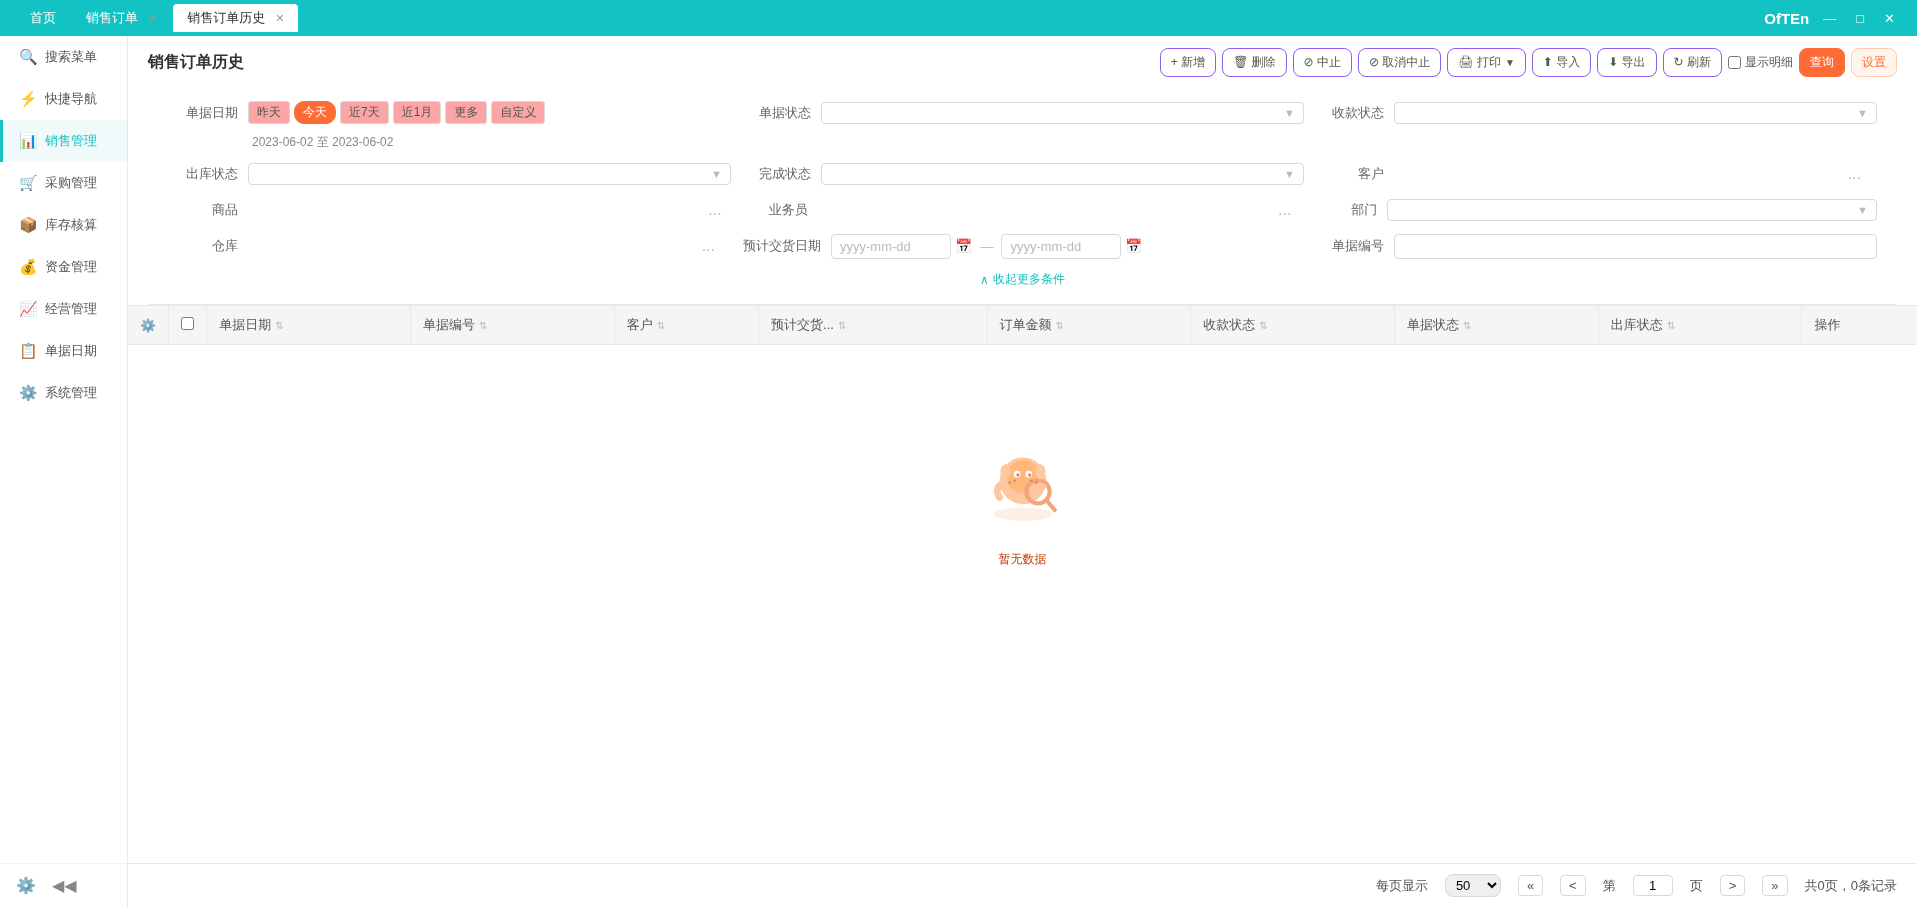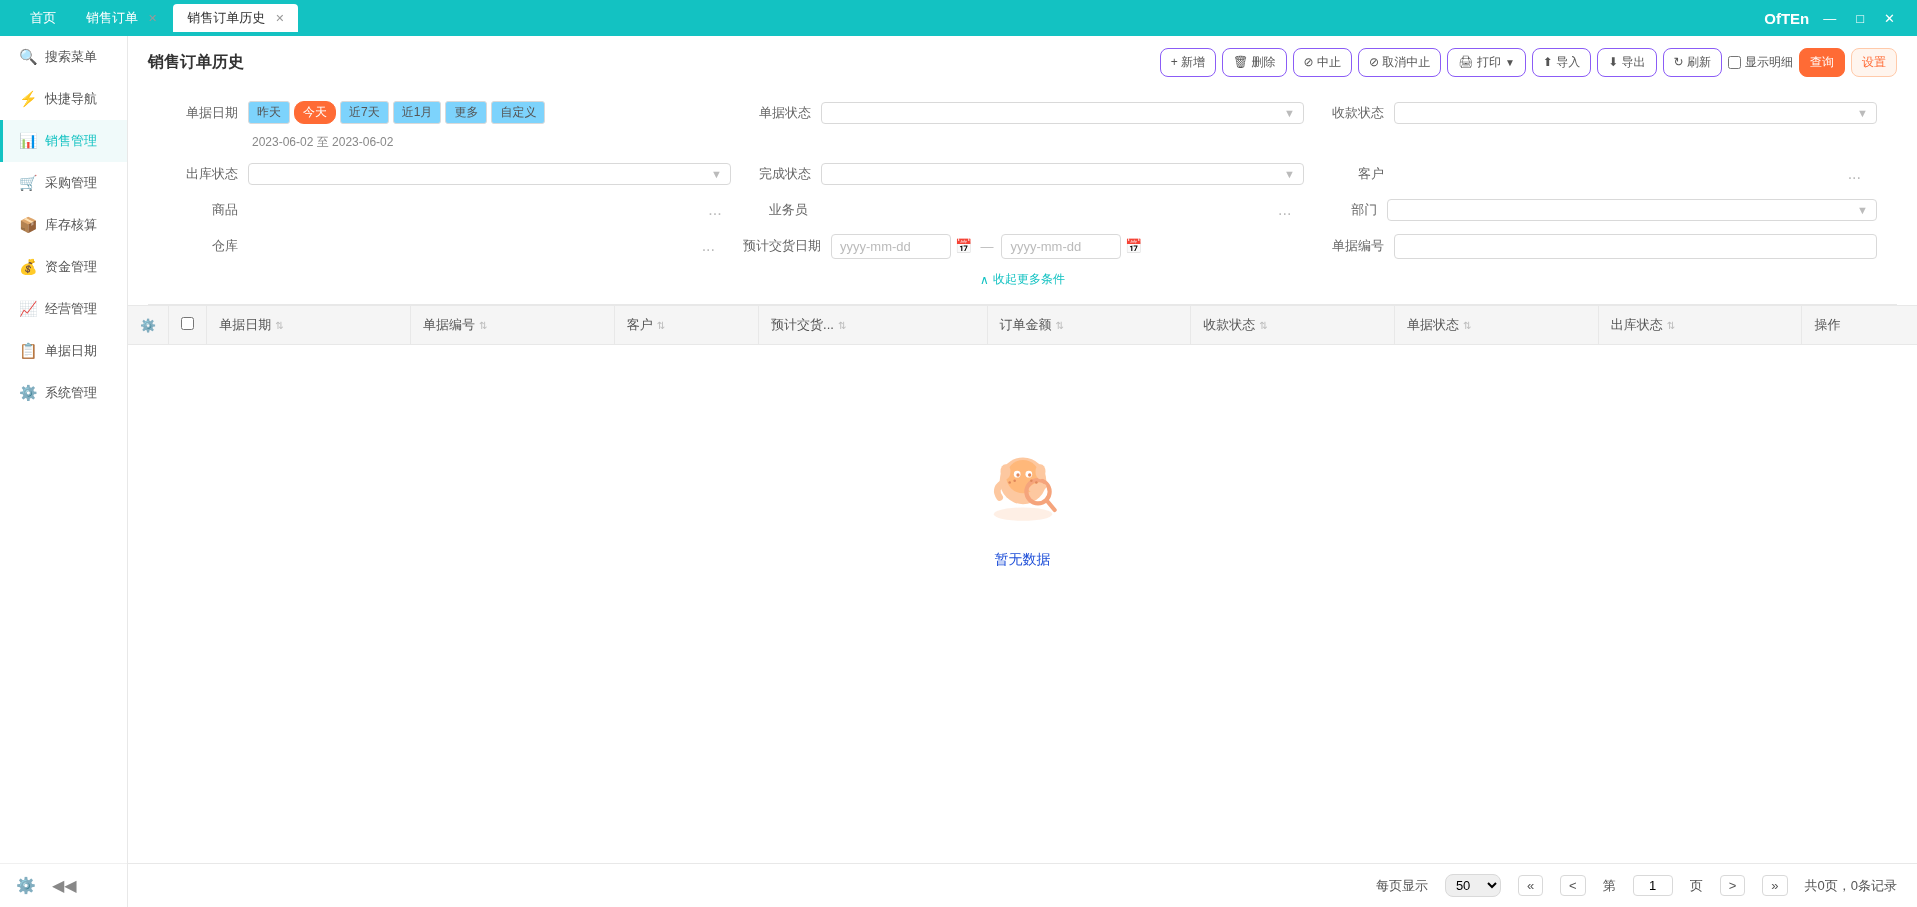--- a/index.html
+++ b/index.html
@@ -177,21 +177,21 @@
       gap: 4px;
       flex-wrap: wrap;
     }
     .date-btn {
       padding: 2px 8px;
       border: 1px solid #d9d9d9;
       border-radius: 3px;
       cursor: pointer;
       font-size: 12px;
       color: #555;
-      background: #7dd3fc;
+      background: #fca5a5;
     }
     .date-btn.active {
       background: #ff6b35;
       color: #fff;
       border-color: #ff6b35;
       border-radius: 10px;
     }
     .date-range-text {
       font-size: 12px;
       color: #888;
@@ -297,22 +297,22 @@
       justify-content: center;
       padding: 80px 20px;
       flex: 1;
     }
     .empty-icon {
       width: 100px;
       height: 100px;
       margin-bottom: 16px;
     }
     .empty-text {
-      color: #1d4ed8;
-      font-size: 14px;
+      color: #c2410c;
+      font-size: 12px;
     }
 
     
     .pagination-bar {
       background: #fff;
       border-top: 1px solid #e8e8e8;
       padding: 10px 20px;
       display: flex;
       align-items: center;
       justify-content: flex-end;

